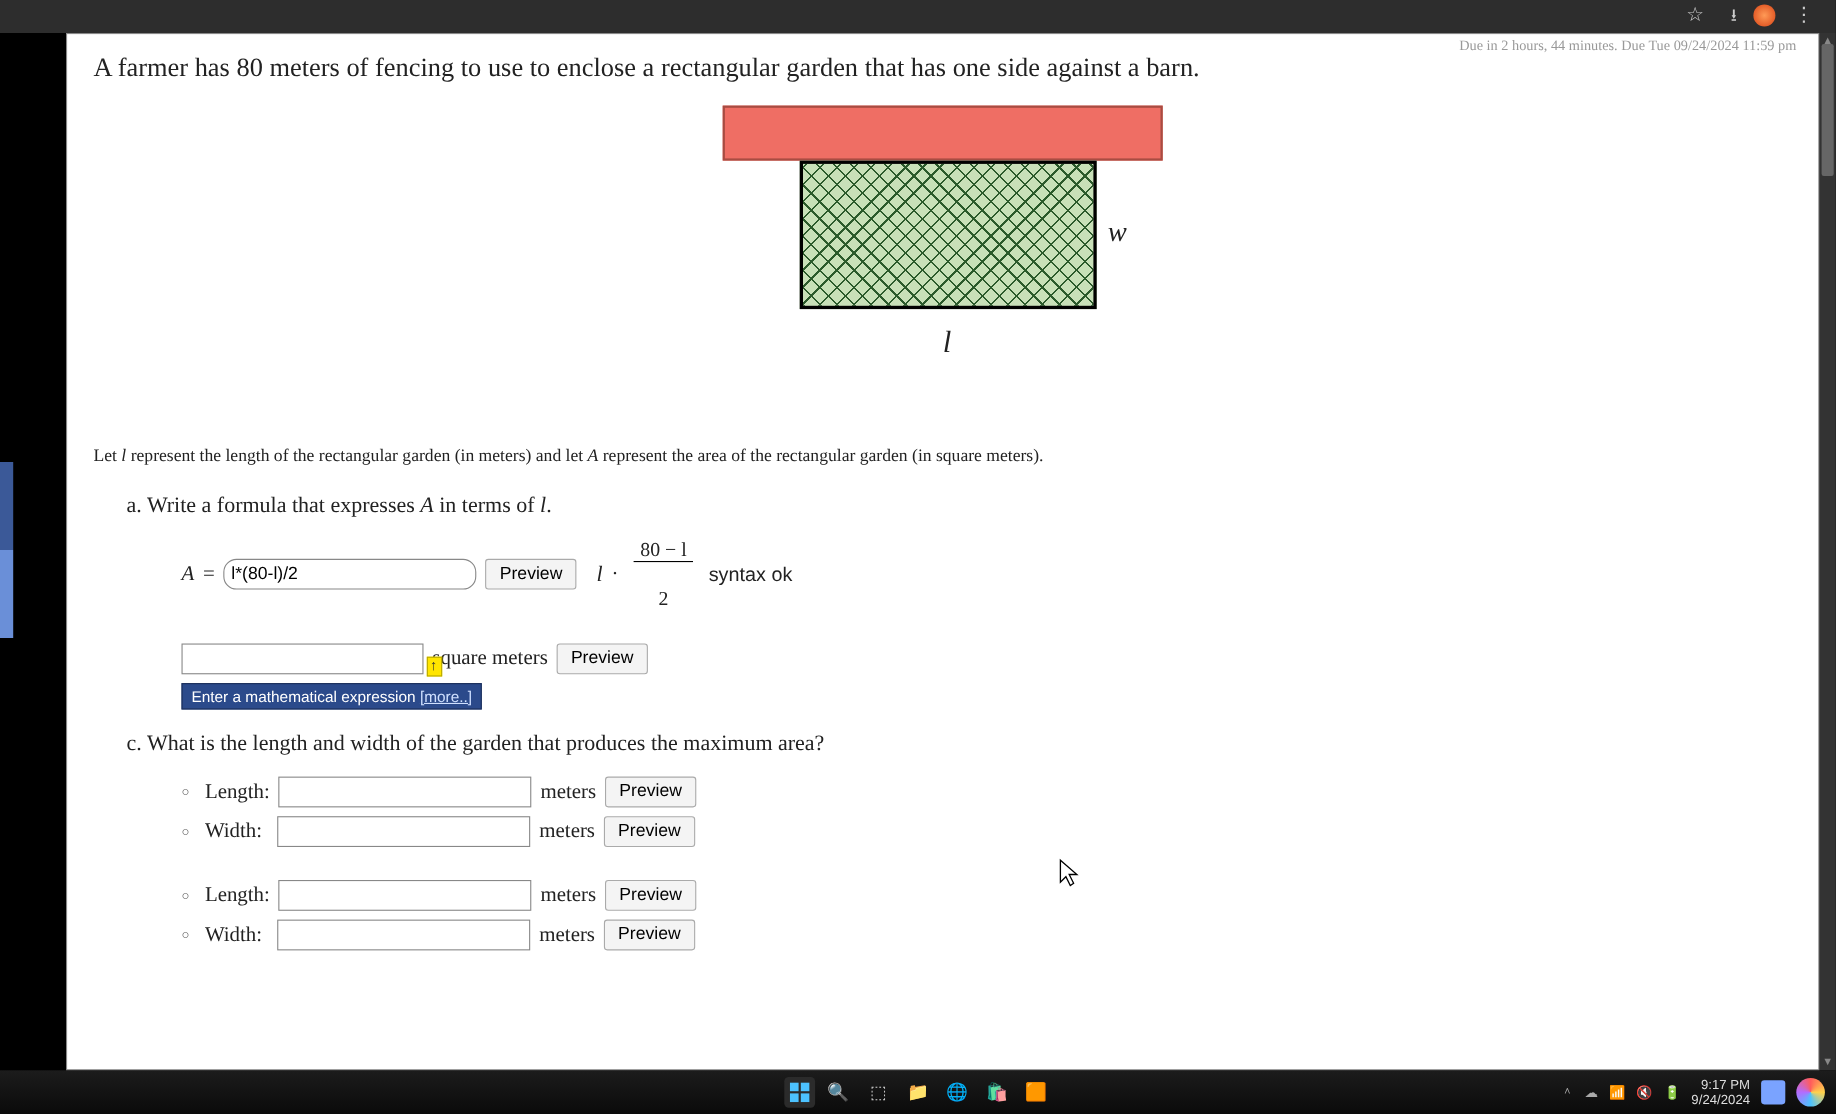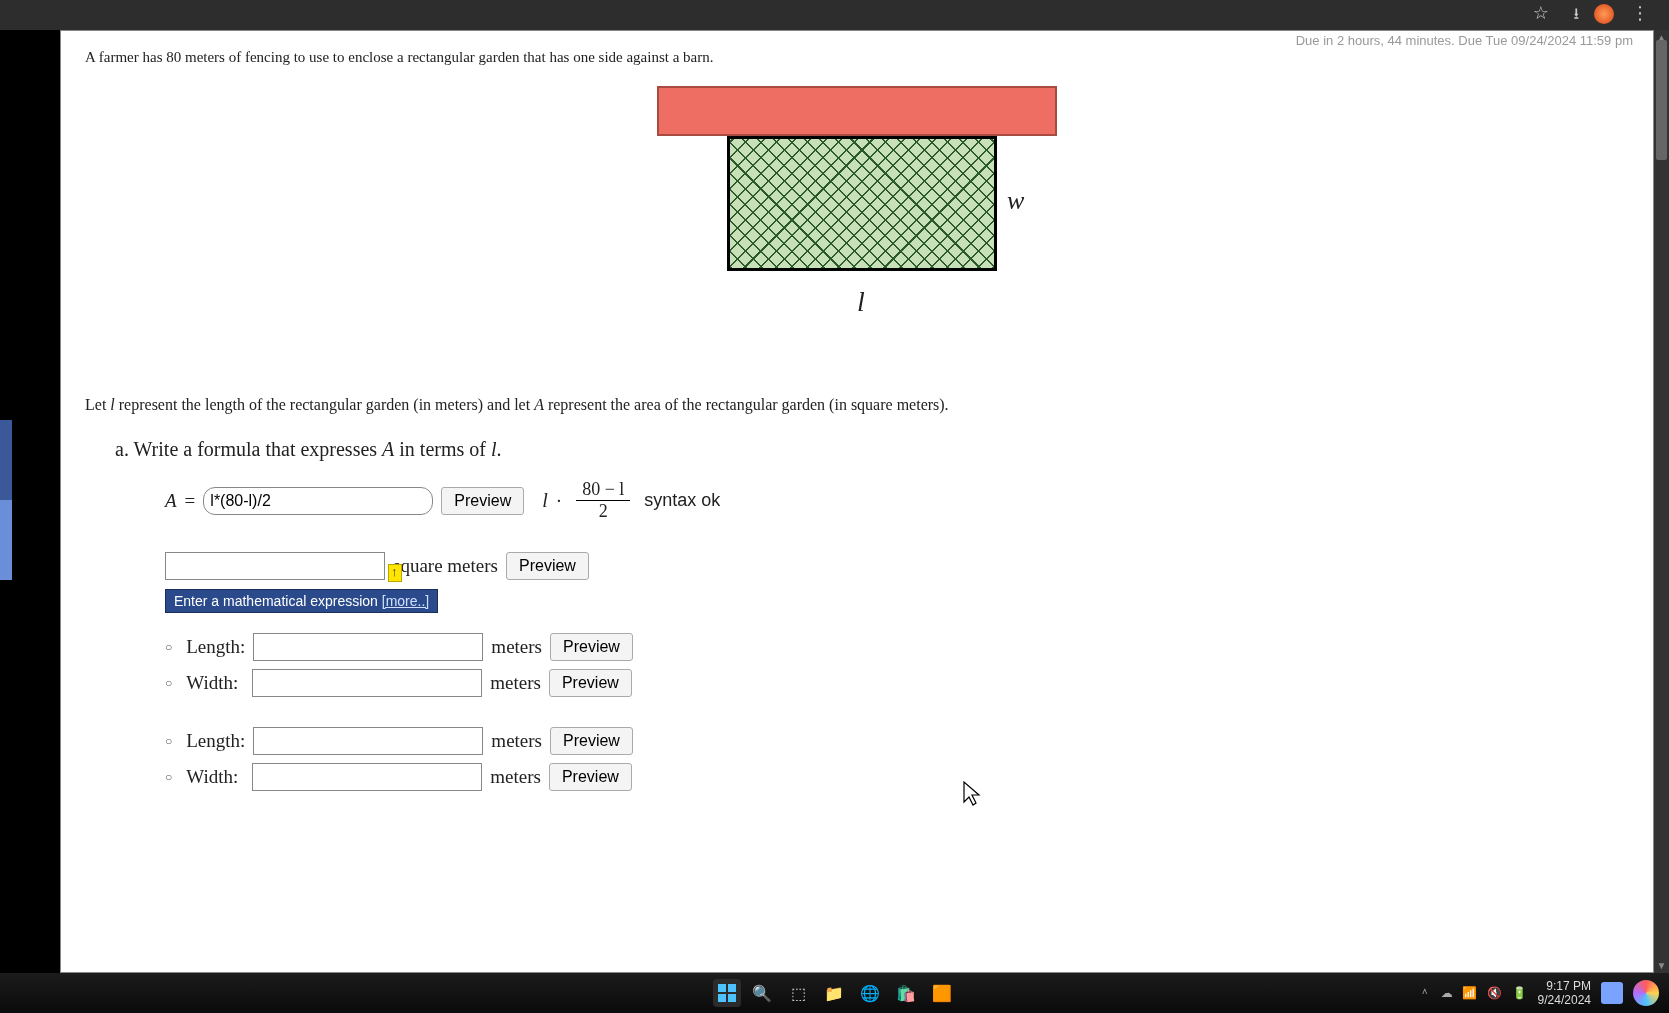--- a/index.html
+++ b/index.html
@@ -73,24 +73,24 @@
 }
 .content {
   padding: 18px 24px;
   font-size: 19px;
   color: #222;
 }
 .due-banner {
   position: absolute;
   top: 2px; right: 20px;
   color: #999;
-  font-family: Liberation Sans, sans-serif;
+  font-family: Liberation Serif, serif;
   font-size: 13px;
 }
-.prompt { margin-bottom: 20px; font-size: 15px; }
+.prompt { margin-bottom: 20px; font-size: 24px; }
 .figure {
   width: 100%;
   display: flex;
   justify-content: center;
   margin: 10px 0 20px;
 }
 .figure-inner { position: relative; width: 500px; height: 280px; }
 .barn {
   position: absolute;
   left: 50px; top: 0;
@@ -160,20 +160,21 @@
   border-radius: 3px;
   cursor: pointer;
 }
 .frac {
   display: inline-flex;
   flex-direction: column;
   align-items: center;
   vertical-align: middle;
   font-family: 'Times New Roman', serif;
   margin: 0 6px;
+  gap: 23px;
 }
 .frac .num { border-bottom: 1.5px solid #000; padding: 0 6px; font-size: 18px; }
 .frac .den { padding: 0 6px; font-size: 18px; }
 .syntax-ok { font-family: Arial, sans-serif; font-size: 18px; color: #222; margin-left: 0; }
 .hint-wrap { margin-left: 50px; position: relative; }
 .hint-arrow {
   position: absolute;
   left: 223px; top: -24px;
   width: 14px; height: 18px;
   background: #ffe500;
@@ -306,20 +307,24 @@
         </div>
         <div class="hint-wrap">
           <div class="hint-arrow"></div>
           <span class="hint-box">
             <span>Enter a mathematical expression </span><span class="more">[more..]</span>
           </span>
         </div>
       </div>
 
       <div class="q-block" style="margin-top:-10px">
+        <p class="q-text">
+          <span>c.</span>
+          <span>What is the length and width of the garden that produces the maximum area?</span>
+        </p>
         <div class="answer-row with-bullet">
           <span>Length:</span>
           <input type="text" class="input-c" style="">
           <span class="units">meters</span>
           <button class="btn">Preview</button>
         </div>
         <div class="answer-row with-bullet">
           <span style="margin-right:6px">Width:</span>
           <input type="text" class="input-c" style="">
           <span class="units">meters</span>

